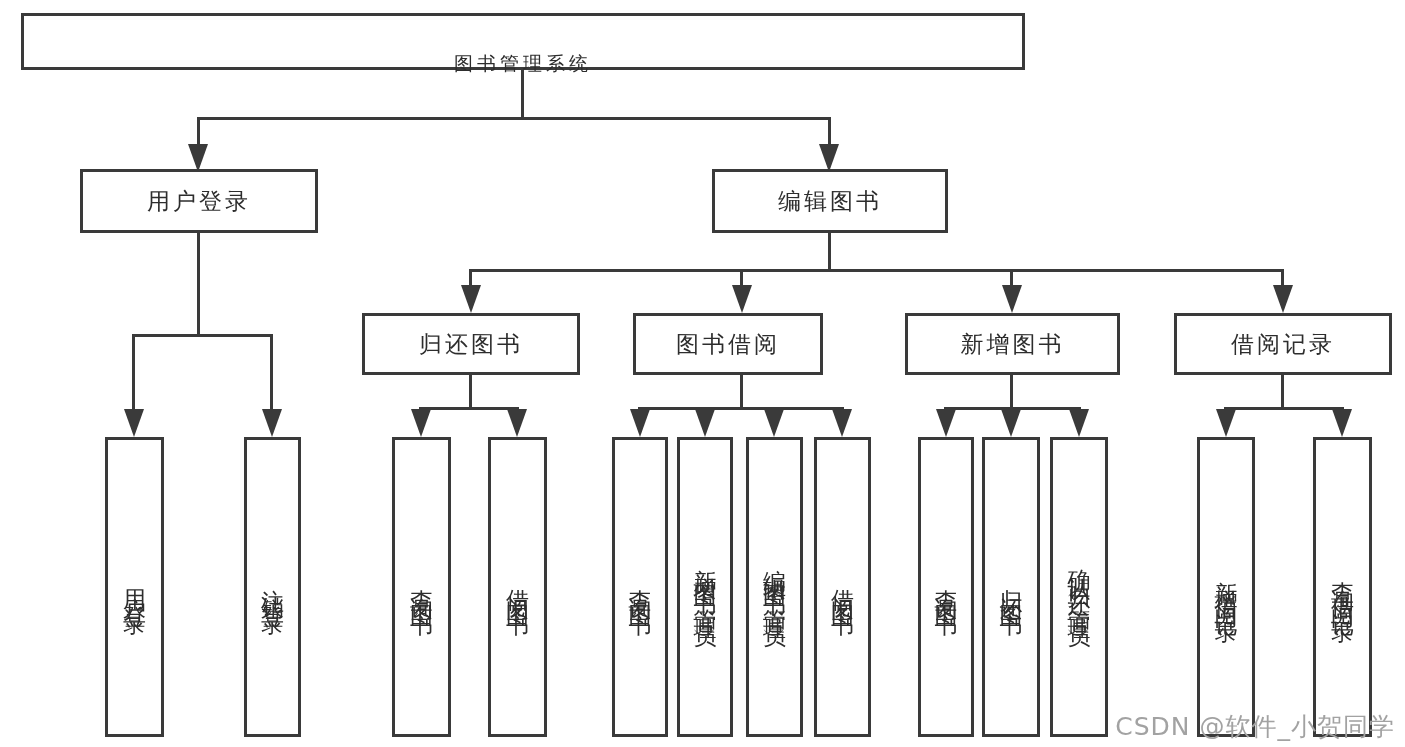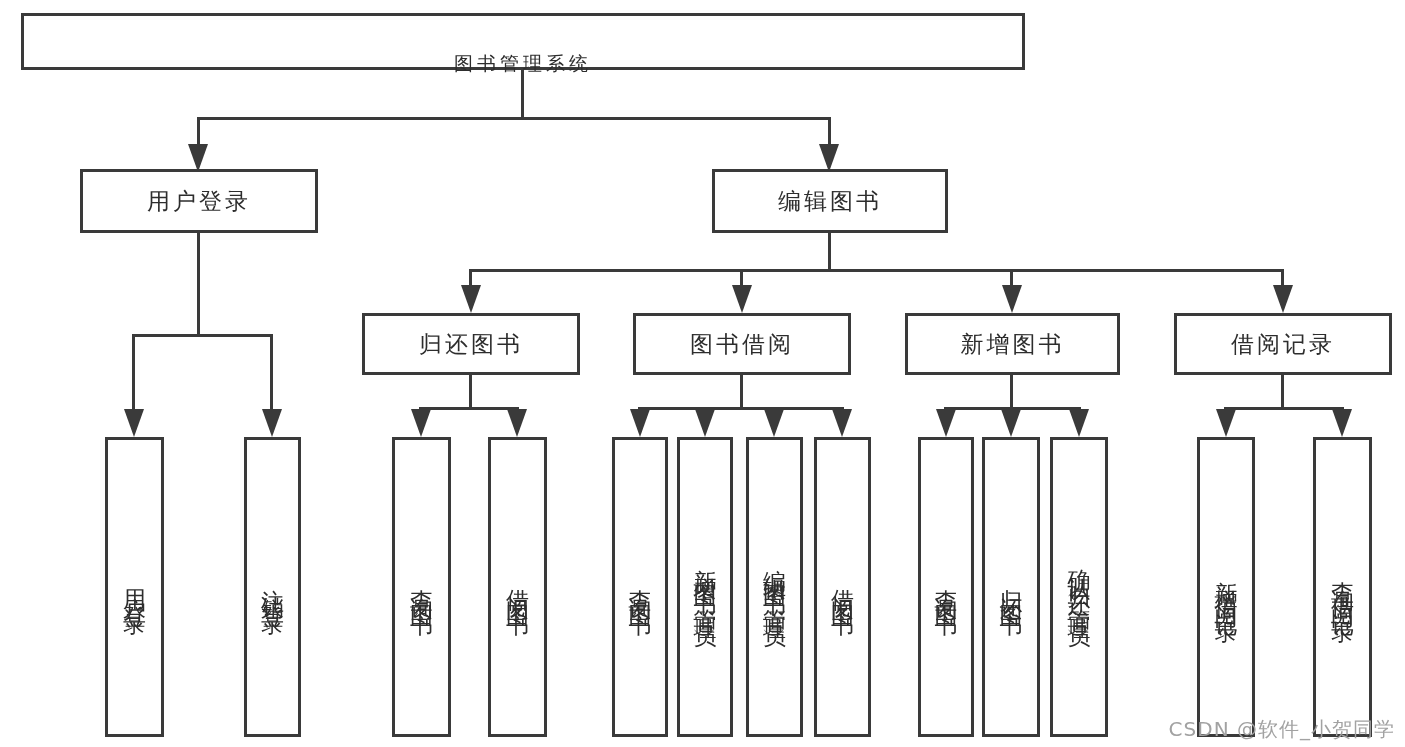--- a/index.html
+++ b/index.html
@@ -61,21 +61,21 @@
     width: 0;
     height: 0;
     border-left: 10px solid transparent;
     border-right: 10px solid transparent;
     border-top: 28px solid #3a3a3a;
   }
   .watermark {
     position: absolute;
     right: 10px;
     bottom: 4px;
-    font-size: 20px;
+    font-size: 25px;
     color: #a2a2a2;
     letter-spacing: 1px;
     white-space: nowrap;
   }
 </style>
 </head>
 <body>
 
 <div class="stage">
 
@@ -86,21 +86,21 @@
   <div class="box hlabel" style="left:80px;top:169px;width:238px;height:64px">
     <span>用户登录</span>
   </div>
   <div class="box hlabel" style="left:712px;top:169px;width:236px;height:64px">
     <span>编辑图书</span>
   </div>
 
   <div class="box hlabel" style="left:362px;top:313px;width:218px;height:62px">
     <span>归还图书</span>
   </div>
-  <div class="box hlabel" style="left:633px;top:313px;width:218px;height:62px">
+  <div class="box hlabel" style="left:633px;top:313px;width:190px;height:62px">
     <span>图书借阅</span>
   </div>
   <div class="box hlabel" style="left:905px;top:313px;width:215px;height:62px">
     <span>新增图书</span>
   </div>
   <div class="box hlabel" style="left:1174px;top:313px;width:218px;height:62px">
     <span>借阅记录</span>
   </div>
 
   <div class="box" style="left:105px;top:437px;width:59px;height:300px">

